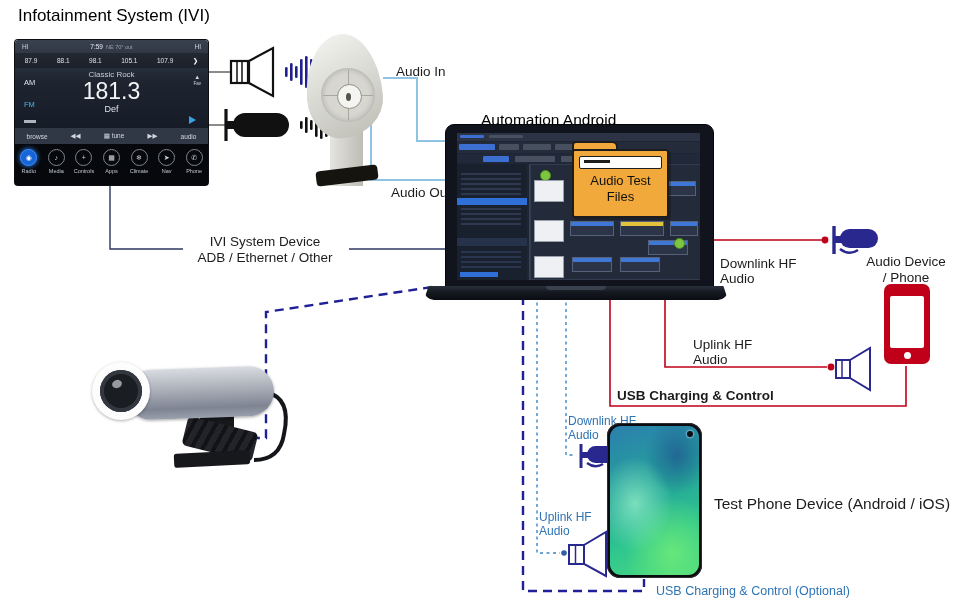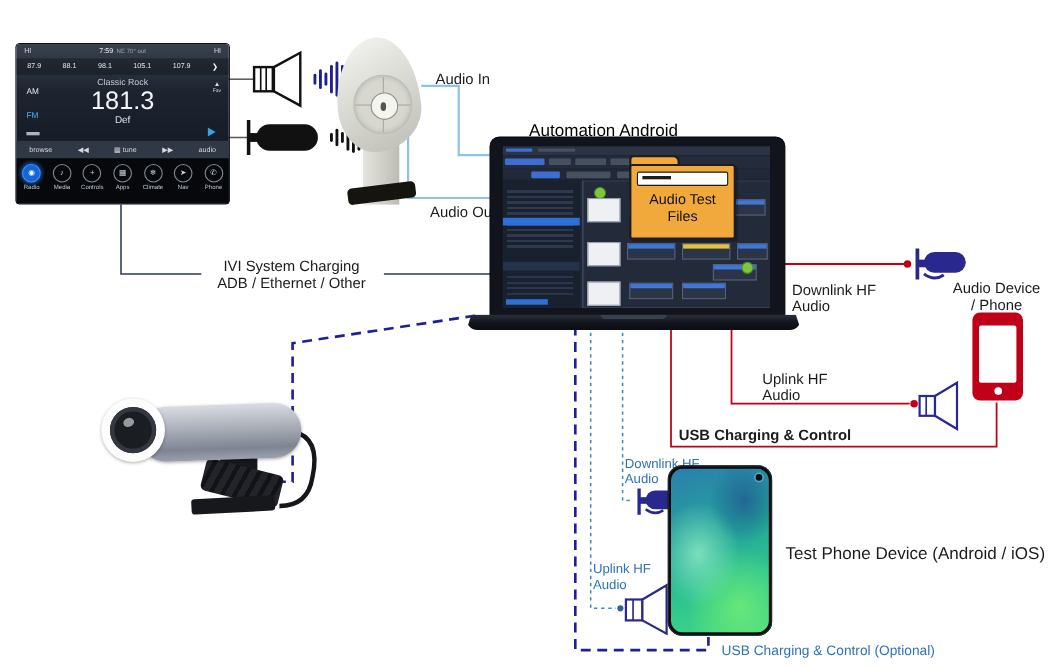--- a/index.html
+++ b/index.html
@@ -147,25 +147,26 @@
     <path class="ln-red" d="M665 295 V367 H827"></path>
     <circle class="dot-red" cx="831" cy="367" r="3.4"></circle>
     <path class="ln-red" d="M610 295 V406 H906 V366"></path>
     <path class="ln-dash" d="M432 287 L266 312 V438 H203"></path>
     <path class="ln-dash" d="M523 296 V591 H644 V579"></path>
     <path class="ln-dot" d="M566 296 V455 H576"></path>
     <path class="ln-dot" d="M537 296 V553 H560"></path>
     <circle class="dot-blue" cx="564" cy="553" r="2.8"></circle>
   </svg>
 
+  <div class="lbl" style="left:18px;top:8px;font-size:17px;color:#000;">Infotainment System (IVI)</div>
   <div class="lbl big" style="left:481px;top:112px;color:#000;">Automation Android</div>
   <div class="lbl" style="left:396px;top:64px;text-align:right;">Audio In</div>
   <div class="lbl" style="left:391px;top:185px;">Audio Out</div>
   <div class="lbl center" style="left:185px;top:234px;width:160px;line-height:16px;">
-    <span>IVI System Charging</span><br>
+    <span>IVI System Device</span><br>
     <span>ADB / Ethernet / Other</span>
   </div>
 
   <div class="abs ivi">
     <div class="ivi-status">
       <span>HI</span>
       <span class="mid">
         <span>7:59</span><span class="wx">NE 70° out</span>
       </span>
       <span>HI</span>

